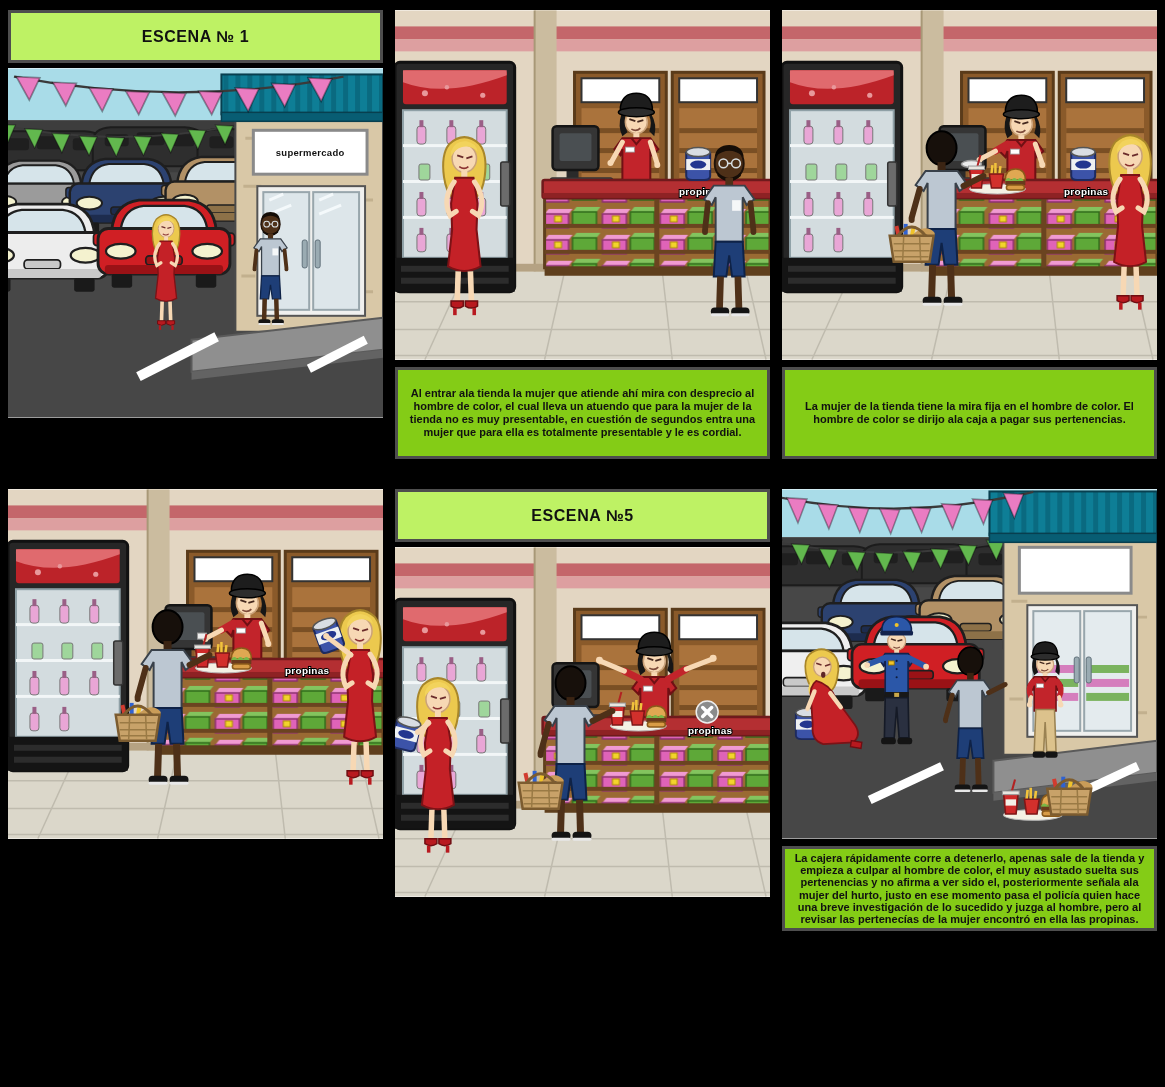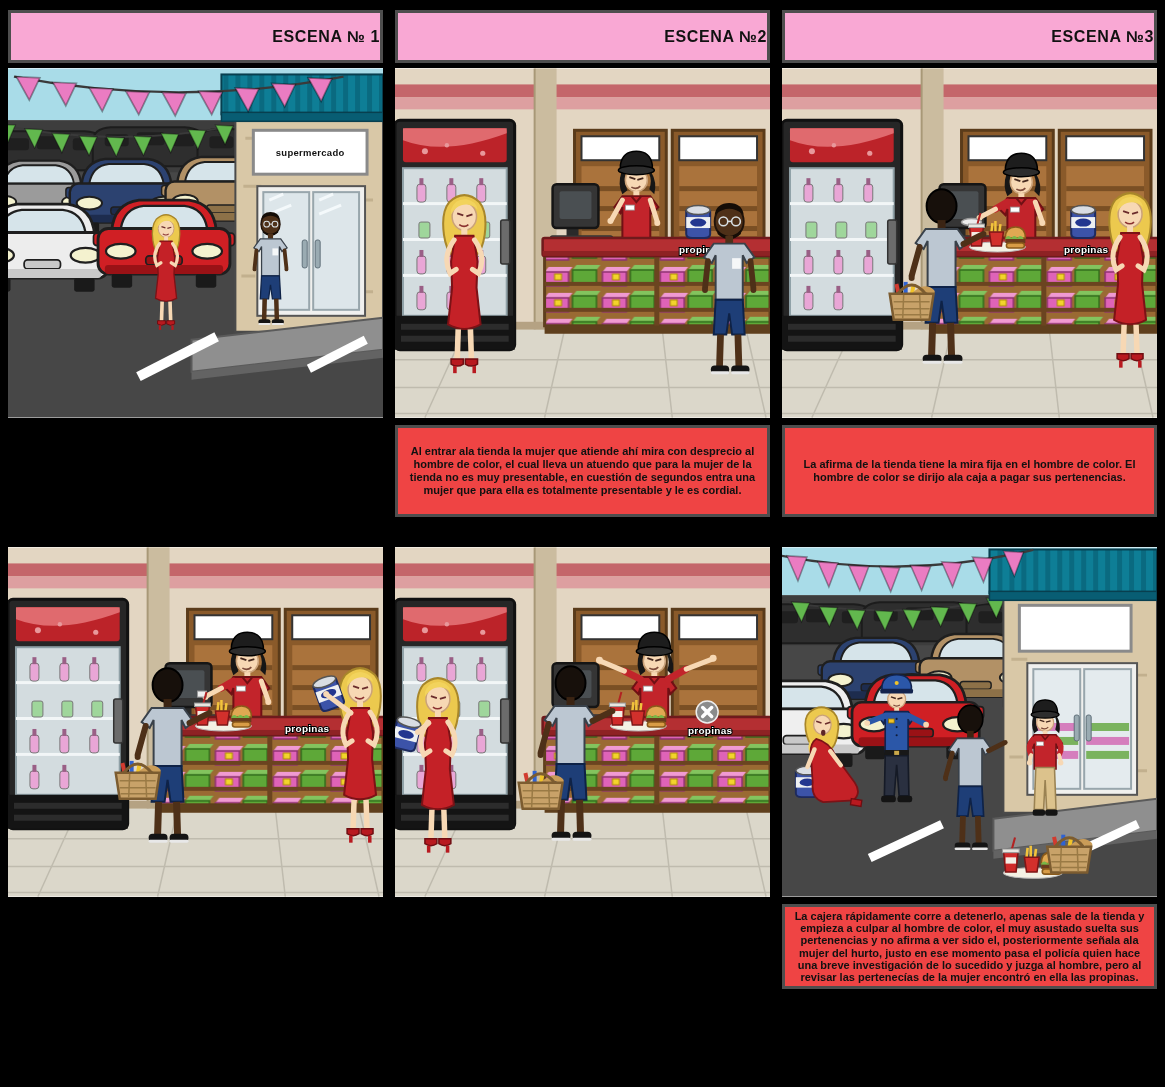--- a/index.html
+++ b/index.html
@@ -1,24 +1,24 @@
 <!DOCTYPE html>
 <html><head>
 <meta charset="utf-8">
 <style>
   html,body{margin:0;padding:0;background:#000;}
   body{width:1165px;height:1087px;overflow:hidden;font-family:"Liberation Sans",sans-serif;}
   .board{box-sizing:border-box;width:1165px;padding:10px 8px 0 8px;display:grid;
          grid-template-columns:repeat(3,375px);column-gap:12px;row-gap:30px;}
   .cell{width:375px;}
-  .title{box-sizing:border-box;height:53px;background:#f9a8d4;border:3px solid #4e4e4e;
-         display:flex;align-items:center;justify-content:flex-end;
+  .title{box-sizing:border-box;height:53px;background:#bef264;border:3px solid #4e4e4e;
+         display:flex;align-items:center;justify-content:center;
          font-weight:700;font-size:16px;letter-spacing:.6px;color:#111;margin-bottom:5px;}
   .panel{display:block;width:375px;height:350px;margin-bottom:7px;background:#fff;}
-  .caption{box-sizing:border-box;height:92px;background:#ef4444;border:3px solid #4e4e4e;
+  .caption{box-sizing:border-box;height:92px;background:#84cc16;border:3px solid #4e4e4e;
            display:flex;align-items:center;justify-content:center;text-align:center;
            font-weight:700;font-size:11px;line-height:1.2;color:#111;padding:3px 4px;overflow:hidden;}
   .cell:nth-child(n+4) .caption{height:85px;font-size:11px;line-height:1.12;}
   .signtext{font:700 9.5px "Liberation Sans",sans-serif;fill:#111;letter-spacing:.3px;}
   .jarlabel{font:700 10px "Liberation Sans",sans-serif;fill:#fff;stroke:#000;stroke-width:2px;
             paint-order:stroke;letter-spacing:.3px;}
   svg text{user-select:none;}
 </style>
 </head>
 <body>
@@ -371,23 +371,20 @@
       <g>
         <rect x="126" y="284" width="88" height="10" transform="rotate(-27 170 289)" fill="#fff"></rect>
         <rect x="298" y="282" width="64" height="9" transform="rotate(-27 330 286)" fill="#fff"></rect>
       </g>
       <use href="#man" transform="translate(244,142) scale(0.64)"></use>
       <use href="#woman" transform="translate(142,146) scale(0.66)"></use>
     </svg>
   </div>
 
   <div class="cell">
-    <div class="title">
-        <span>ESCENA №2</span>
-      </div>
     <svg class="panel" viewBox="0 0 376 350">
       <use href="#interior-back"></use>
       <g>
         <use href="#cashier" transform="translate(214,82)"></use>
         <path d="M228,132 L217,152" stroke="#f7d8b4" stroke-width="5" stroke-linecap="round"></path>
           <circle cx="216" cy="153" r="3" fill="#f7d8b4"></circle>
         <path d="M256,132 L263,154" stroke="#f7d8b4" stroke-width="5" stroke-linecap="round"></path>
           <circle cx="263" cy="155" r="3" fill="#f7d8b4"></circle>
       </g>
       <use href="#counter" x="148" y="170"></use>
@@ -396,23 +393,20 @@
       <text x="307" y="185" class="jarlabel" text-anchor="middle">propinas</text>
       <use href="#woman" transform="translate(44,126) scale(1.02)"></use>
       <use href="#man" transform="translate(306,132) scale(0.97)"></use>
     </svg>
     <div class="caption">
         <span>Al entrar ala tienda la mujer que atiende ahí mira con desprecio al hombre de color, el cual lleva un atuendo que para la mujer de la tienda no es muy presentable, en cuestión de segundos entra una mujer que para ella es totalmente presentable y le es cordial.</span>
       </div>
   </div>
 
   <div class="cell">
-    <div class="title">
-        <span>ESCENA №3</span>
-      </div>
     <svg class="panel" viewBox="0 0 376 350">
       <use href="#interior-back"></use>
       <g>
         <use href="#cashier" transform="translate(212,84)"></use>
         <path d="M226,134 L214,141" stroke="#c2242b" stroke-width="7" stroke-linecap="round"></path>
         <path d="M214,141 L199,149" stroke="#f7d8b4" stroke-width="5" stroke-linecap="round"></path>
           <circle cx="198" cy="150" r="3" fill="#f7d8b4"></circle>
         <ellipse cx="190" cy="154" rx="10" ry="3.5" fill="#ececec" stroke="#999" stroke-width="1.5"></ellipse>
         <path d="M254,134 L261,154" stroke="#f7d8b4" stroke-width="5" stroke-linecap="round"></path>
           <circle cx="261" cy="155" r="3" fill="#f7d8b4"></circle>
@@ -420,21 +414,21 @@
       <use href="#counter" x="148" y="170"></use>
       <use href="#fridge" x="0" y="52"></use>
       <use href="#foodset" transform="translate(186,150)"></use>
       <use href="#jar" x="288" y="136"></use>
       <text x="305" y="185" class="jarlabel" text-anchor="middle">propinas</text>
       <use href="#man-back" transform="translate(130,116)"></use>
       <use href="#basket" x="106" y="214"></use>
       <use href="#woman" transform="translate(324,124)"></use>
     </svg>
     <div class="caption">
-        <span>La afirma de la tienda tiene la mira fija en el hombre de color. El hombre de color se dirijo ala caja a pagar sus pertenencias.</span>
+        <span>La mujer de la tienda tiene la mira fija en el hombre de color. El hombre de color se dirijo ala caja a pagar sus pertenencias.</span>
       </div>
   </div>
 
   <div class="cell">
     <svg class="panel" viewBox="0 0 376 350">
       <use href="#interior-back"></use>
       <g>
         <use href="#cashier" transform="translate(212,84)"></use>
         <path d="M226,134 L214,141" stroke="#c2242b" stroke-width="7" stroke-linecap="round"></path>
         <path d="M214,141 L199,149" stroke="#f7d8b4" stroke-width="5" stroke-linecap="round"></path>
@@ -452,20 +446,23 @@
       <use href="#woman" transform="translate(328,120)"></use>
       <use href="#jar" transform="translate(302,134) rotate(-20)"></use>
       <g>
         <path d="M344,166 L320,148" stroke="#f7d8b4" stroke-width="5" stroke-linecap="round"></path>
           <circle cx="319" cy="147" r="3" fill="#f7d8b4"></circle>
       </g>
     </svg>
   </div>
 
   <div class="cell">
+    <div class="title">
+        <span>ESCENA №5</span>
+      </div>
     <svg class="panel" viewBox="0 0 376 350">
       <use href="#interior-back"></use>
       <g>
         <use href="#cashier" transform="translate(232,84)"></use>
         <path d="M246,132 L230,124" stroke="#c2242b" stroke-width="7" stroke-linecap="round"></path>
         <path d="M230,124 L206,114" stroke="#f7d8b4" stroke-width="5" stroke-linecap="round"></path>
           <circle cx="205" cy="113" r="3.5" fill="#f7d8b4"></circle>
         <path d="M274,132 L292,122" stroke="#c2242b" stroke-width="7" stroke-linecap="round"></path>
         <path d="M292,122 L318,112" stroke="#f7d8b4" stroke-width="5" stroke-linecap="round"></path>
           <circle cx="319" cy="111" r="3.5" fill="#f7d8b4"></circle>

